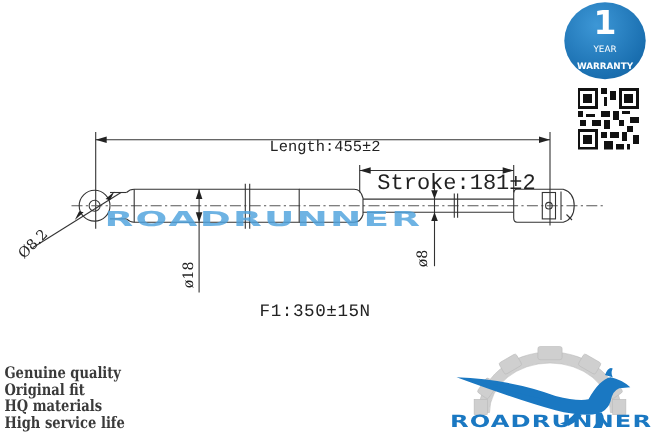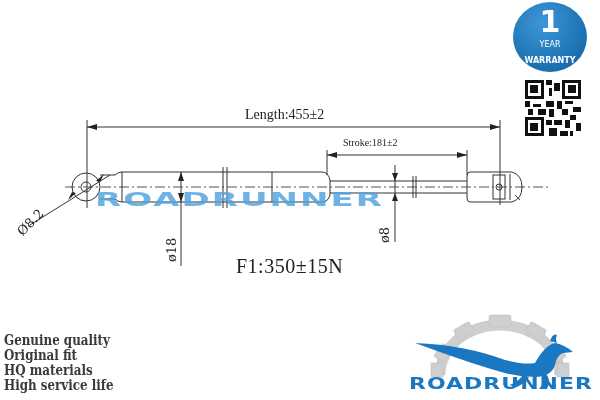--- a/index.html
+++ b/index.html
@@ -1,22 +1,22 @@
 <!DOCTYPE html>
 <html><head>
 <meta charset="utf-8">
 <style>
   html, body { margin:0; padding:0; background:#ffffff; }
   body { width:600px; height:400px; position:relative; overflow:hidden; font-family:"DejaVu Serif", serif; }
   .abs { position:absolute; }
   #drawing { position:absolute; left:0; top:0; width:600px; height:400px; }
-  .dim-text { font-family:Liberation Serif, serif; color:#222; white-space:nowrap; }
+  .dim-text { font-family:Liberation Mono, monospace; color:#222; white-space:nowrap;margin-top:19px; }
   #length-label { left:245px; top:107px; font-size:14px; }
-  #stroke-label { left:343px; top:137px; font-size:10px; }
-  #force-label { left:236px; top:255px; font-size:20px; letter-spacing:0.5px; }
+  #stroke-label { left:343px; top:137px; font-size:20px; }
+  #force-label { left:236px; top:255px; font-size:16px; letter-spacing:0.5px; }
   .rot { position:absolute; font-family:"DejaVu Serif", serif; font-size:13px; color:#222; white-space:nowrap; transform-origin:left top; }
   #dia-eye { left:14px; top:228px; transform:rotate(-45deg); }
   #dia-body { left:164px; top:262px; transform:rotate(-90deg); }
   #dia-rod { left:377px; top:243px; transform:rotate(-90deg); }
   #watermark { left:95px; top:188px; font-family:"DejaVu Sans", sans-serif; font-weight:bold; font-size:34px; color:#4fa3de; opacity:0.82; letter-spacing:2px; transform:scaleY(0.55); transform-origin:left top; white-space:nowrap; }
   #badge { left:513px; top:2px; width:74px; height:70px; border-radius:50%; background:radial-gradient(circle at 40% 30%, #3d97d6, #1a6fb0 70%, #155e98); color:#fff; text-align:center; font-family:"DejaVu Sans", sans-serif; }
   #badge-num { position:absolute; left:0; right:0; top:4px; font-size:30px; font-weight:bold; line-height:32px; }
   #badge-line1 { position:absolute; left:0; right:0; top:38px; font-size:8px; font-weight:normal; }
   #badge-line2 { position:absolute; left:0; right:0; top:54px; font-size:8px; font-weight:bold; }
   #qr { left:525px; top:80px; width:56px; height:56px; }

